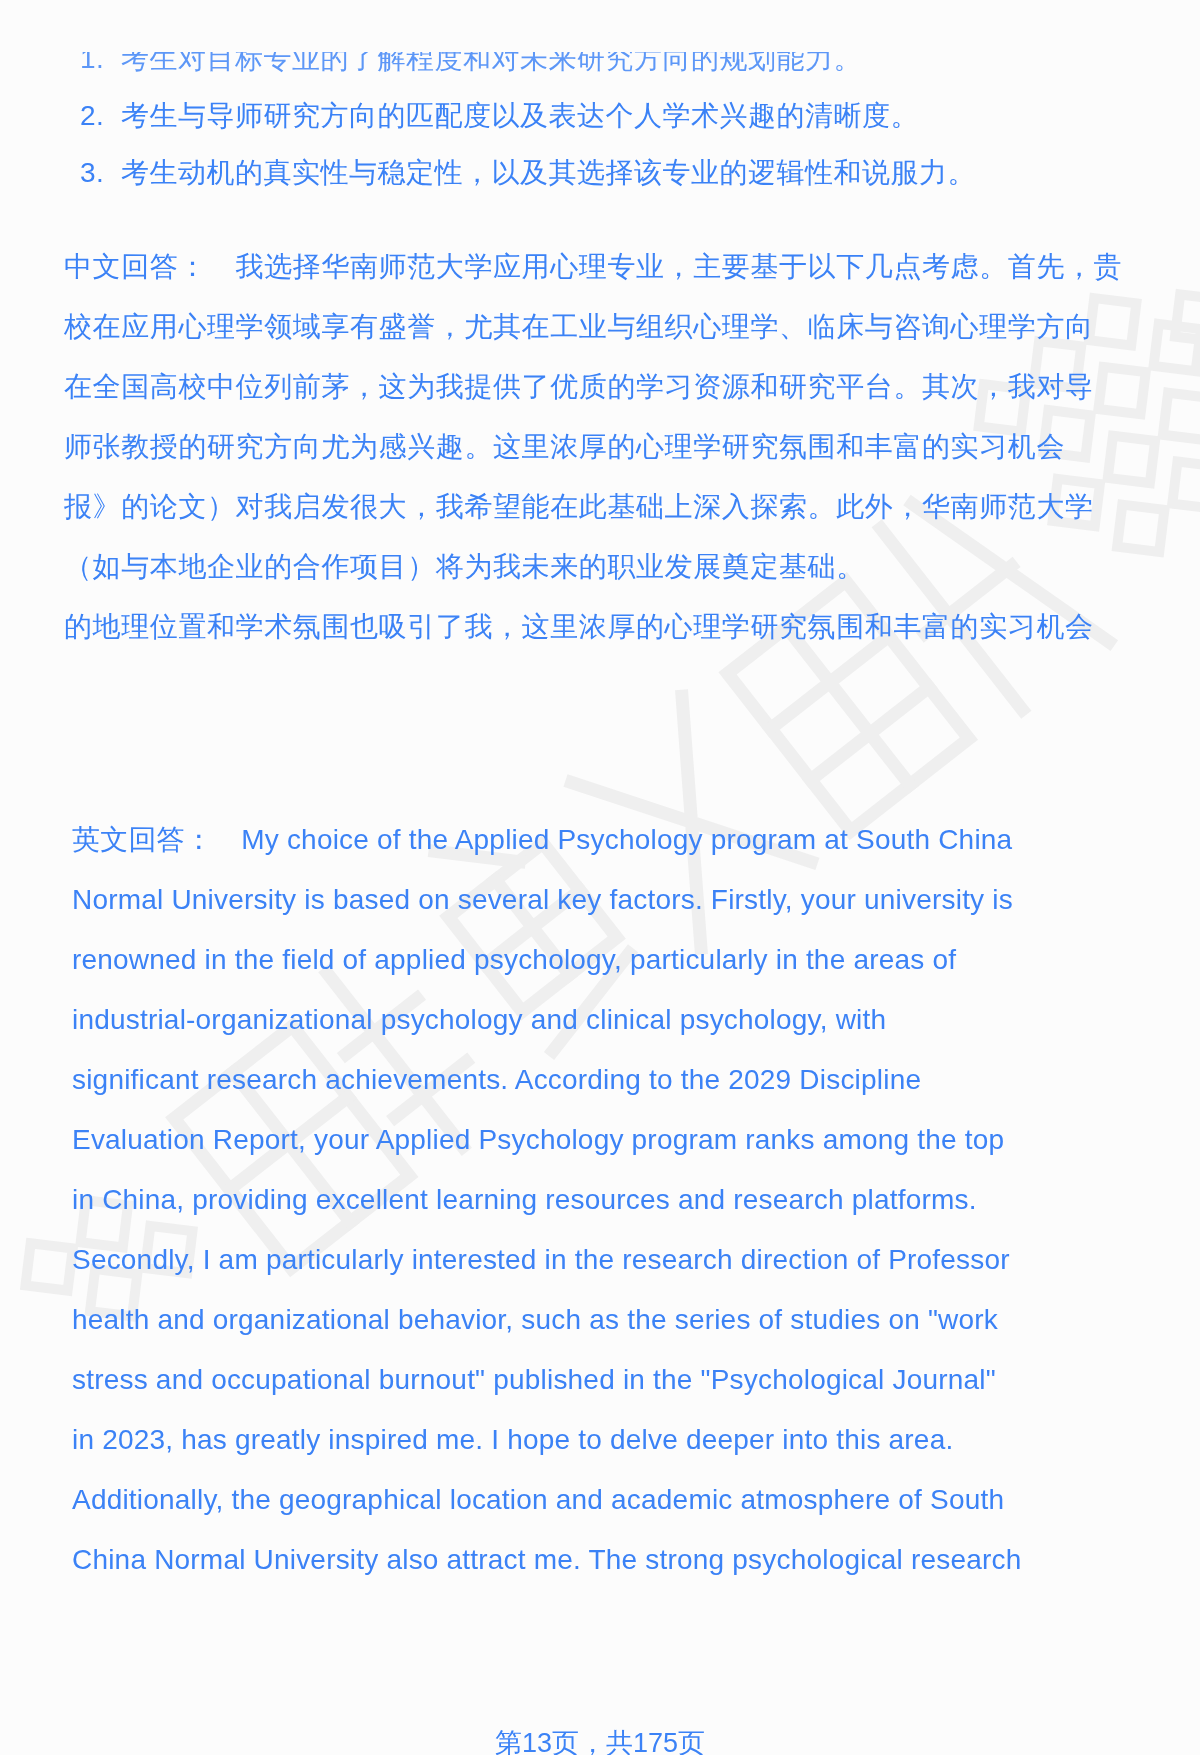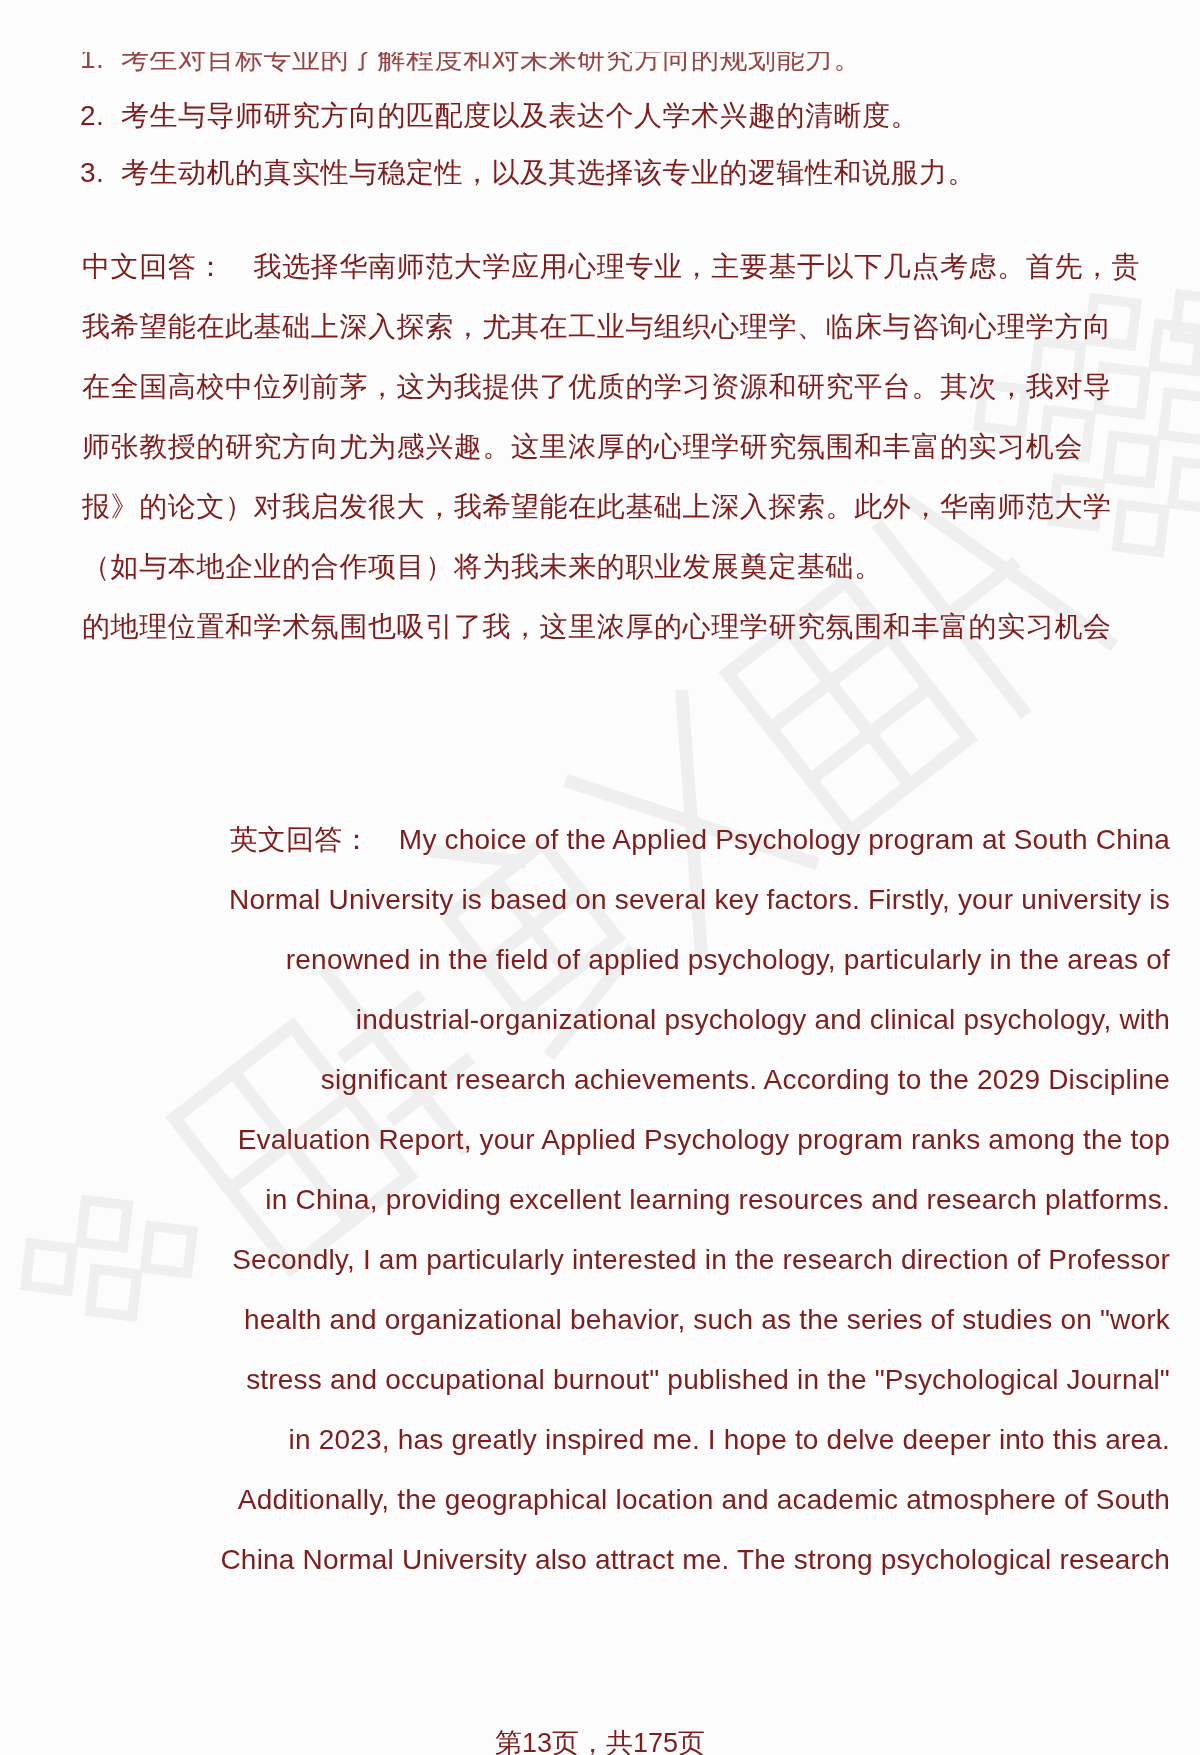--- a/index.html
+++ b/index.html
@@ -3,44 +3,44 @@
 <meta charset="utf-8">
 <style>
   html,body{margin:0;padding:0;}
   body{
     width:1200px;height:1755px;
     background:#ffffff;
     font-family:"Liberation Sans","DejaVu Sans",sans-serif;
   }
   .page{
     position:relative;width:1200px;height:1755px;
-    background:#fcfcfc;overflow:hidden;color:#7f1d1d;
+    background:#fcfcfc;overflow:hidden;color:#3b82f6;
   }
   .watermark-layer{
     position:absolute;top:0;left:0;width:1200px;height:1755px;
     z-index:1;pointer-events:none;
   }
   .content{position:relative;z-index:2;}
   .points{
     position:absolute;top:30px;left:80px;right:60px;z-index:2;
   }
   .point-line{
     height:57px;line-height:57px;font-size:28px;white-space:pre;
     letter-spacing:0.5px;
   }
   .points .point-line:first-child{opacity:0.82;}
   .cn-paragraph{
-    position:absolute;top:237px;left:82px;width:1085px;z-index:2;
+    position:absolute;top:237px;left:64px;width:1085px;z-index:2;
   }
   .cn-line{
     height:60px;line-height:60px;font-size:28px;white-space:pre;
     letter-spacing:0.6px;
   }
   .en-paragraph{
-    position:absolute;top:810px;left:80px;width:1090px;z-index:2;text-align:right;
+    position:absolute;top:810px;left:72px;width:1090px;z-index:2;
   }
   .en-line{
     height:60px;line-height:60px;font-size:28px;white-space:pre;
     letter-spacing:0.2px;
   }
   .footer{
     position:absolute;top:1716px;left:0;width:1200px;height:54px;
     line-height:54px;text-align:center;font-size:27px;z-index:2;
   }
   .top-crop{
@@ -105,21 +105,21 @@
   </svg>
 
   <div class="points content">
       <div class="point-line">1.  考生对目标专业的了解程度和对未来研究方向的规划能力。</div>
       <div class="point-line">2.  考生与导师研究方向的匹配度以及表达个人学术兴趣的清晰度。</div>
       <div class="point-line">3.  考生动机的真实性与稳定性，以及其选择该专业的逻辑性和说服力。</div>
     </div>
 
   <div class="cn-paragraph content">
       <div class="cn-line">中文回答：　我选择华南师范大学应用心理专业，主要基于以下几点考虑。首先，贵</div>
-      <div class="cn-line">我希望能在此基础上深入探索，尤其在工业与组织心理学、临床与咨询心理学方向</div>
+      <div class="cn-line">校在应用心理学领域享有盛誉，尤其在工业与组织心理学、临床与咨询心理学方向</div>
       <div class="cn-line">在全国高校中位列前茅，这为我提供了优质的学习资源和研究平台。其次，我对导</div>
       <div class="cn-line">师张教授的研究方向尤为感兴趣。这里浓厚的心理学研究氛围和丰富的实习机会</div>
       <div class="cn-line">报》的论文）对我启发很大，我希望能在此基础上深入探索。此外，华南师范大学</div>
       <div class="cn-line">（如与本地企业的合作项目）将为我未来的职业发展奠定基础。</div>
       <div class="cn-line">的地理位置和学术氛围也吸引了我，这里浓厚的心理学研究氛围和丰富的实习机会</div>
     </div>
 
   <div class="en-paragraph content">
       <div class="en-line">英文回答：　My choice of the Applied Psychology program at South China</div>
       <div class="en-line">Normal University is based on several key factors. Firstly, your university is</div>

